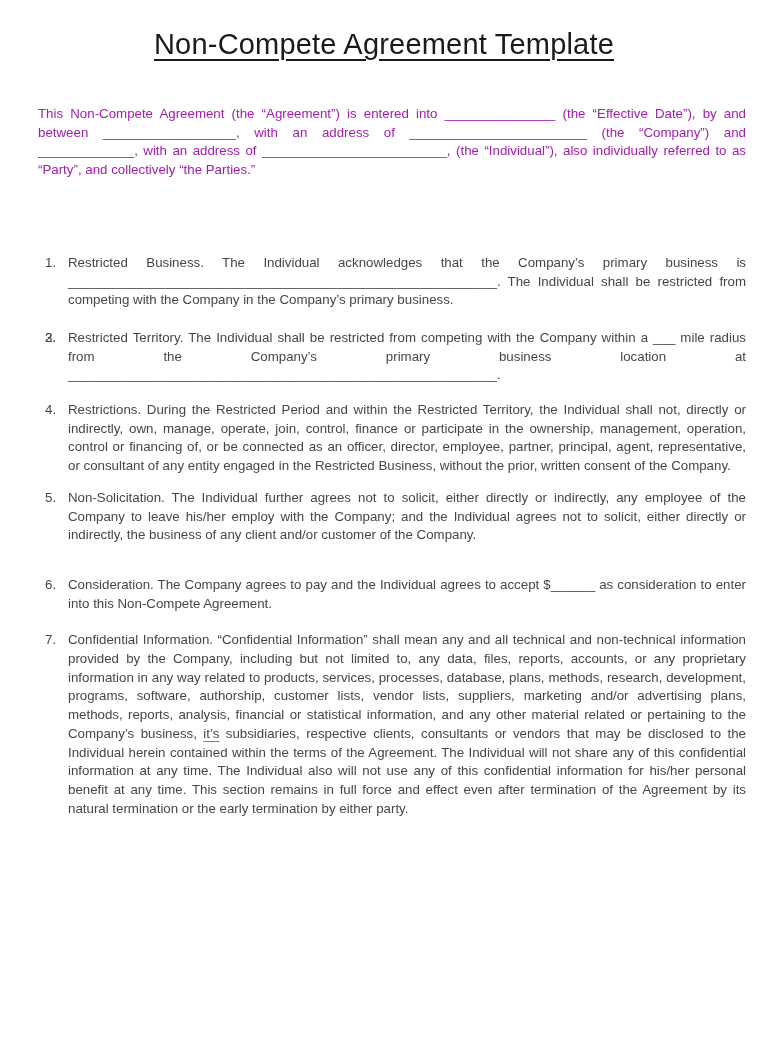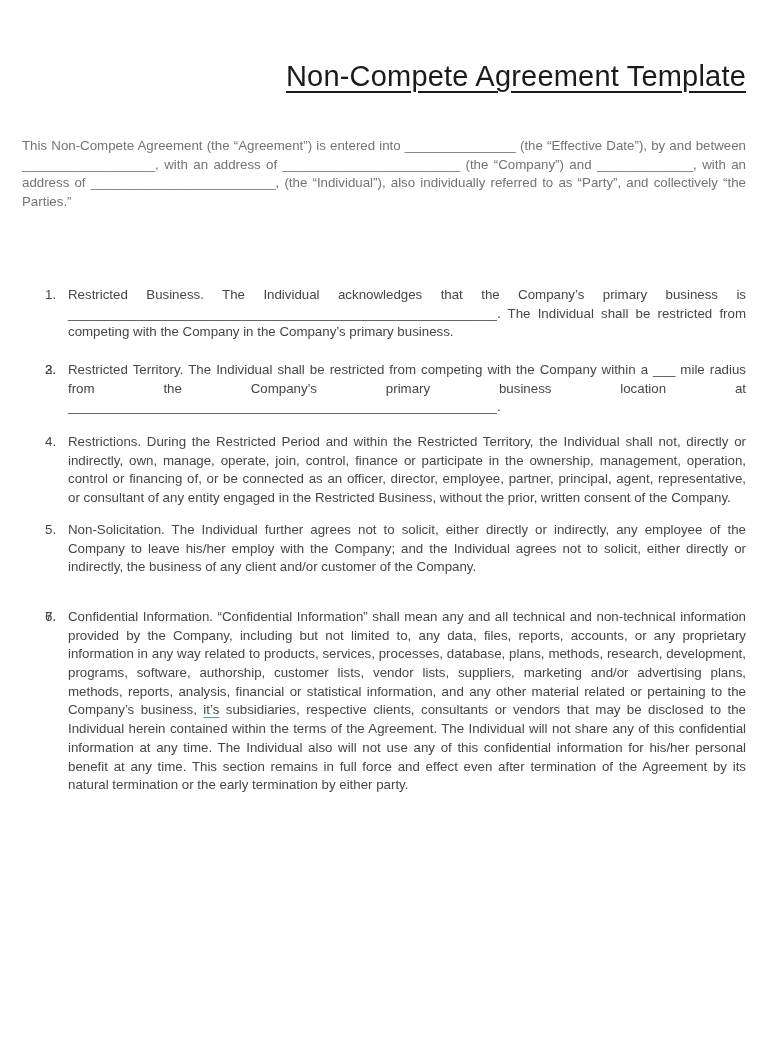--- a/index.html
+++ b/index.html
@@ -14,35 +14,35 @@
     overflow: hidden;
   }
   .page {
     box-sizing: border-box;
     width: 768px;
     height: 1045px;
     padding: 0 22px;
     background: #ffffff;
   }
   .doc-title {
-    margin: 60px 0 0 0;
+    margin: 28px 0 0 0;
     font-size: 29px;
     font-weight: 400;
     letter-spacing: 0.2px;
     color: #1a1a1a;
-    text-align: right;
+    text-align: center;
     text-decoration: underline;
     text-decoration-thickness: 2px;
     text-underline-offset: 5px;
   }
   .intro {
-    margin: 44px 0 0 0;
+    margin: 44px 0 0 16px;
     font-size: 13.3px;
     line-height: 18.7px;
-    color: #737373;
+    color: #a21caf;
     text-align: justify;
     word-break: break-word;
   }
   ol.clauses {
     list-style: none;
     margin: 74px 0 0 0;
     padding: 0;
   }
   ol.clauses li {
     position: relative;
@@ -102,20 +102,21 @@
       <span>Restrictions. During the Restricted Period and within the Restricted Territory, the Individual shall not, directly or indirectly, own, manage, operate, join, control, finance or participate in the ownership, management, operation, control or financing of, or be connected as an officer, director, employee, partner, principal, agent, representative, or consultant of any entity engaged in the Restricted Business, without the prior, written consent of the Company.</span>
     </li>
 
     <li class="c5">
       <span class="num">5.</span>
       <span>Non-Solicitation. The Individual further agrees not to solicit, either directly or indirectly, any employee of the Company to leave his/her employ with the Company; and the Individual agrees not to solicit, either directly or indirectly, the business of any client and/or customer of the Company.</span>
     </li>
 
     <li class="c6">
       <span class="num">6.</span>
+      <span>Consideration. The Company agrees to pay and the Individual agrees to accept $______ as consideration to enter into this Non-Compete Agreement.</span>
     </li>
 
     <li class="c7">
       <span class="num">7.</span>
       <span><span>Confidential Information. “Confidential Information” shall mean any and all technical and non-technical information provided by the Company, including but not limited to, any data, files, reports, accounts, or any proprietary information in any way related to products, services, processes, database, plans, methods, research, development, programs, software, authorship, customer lists, vendor lists, suppliers, marketing and/or advertising plans, methods, reports, analysis, financial or statistical information, and any other material related or pertaining to the Company’s business, </span><span class="squiggle" style="text-decoration-color: rgb(79, 142, 227);">it’s</span><span> subsidiaries, respective clients, consultants or vendors that may be disclosed to the Individual herein contained within the terms of the Agreement. The Individual will not share any of this confidential information at any time. The Individual also will not use any of this confidential information for his/her personal benefit at any time. This section remains in full force and effect even after termination of the Agreement by its natural termination or the early termination by either party.</span></span>
     </li>
 
   </ol>
 </div>
 

